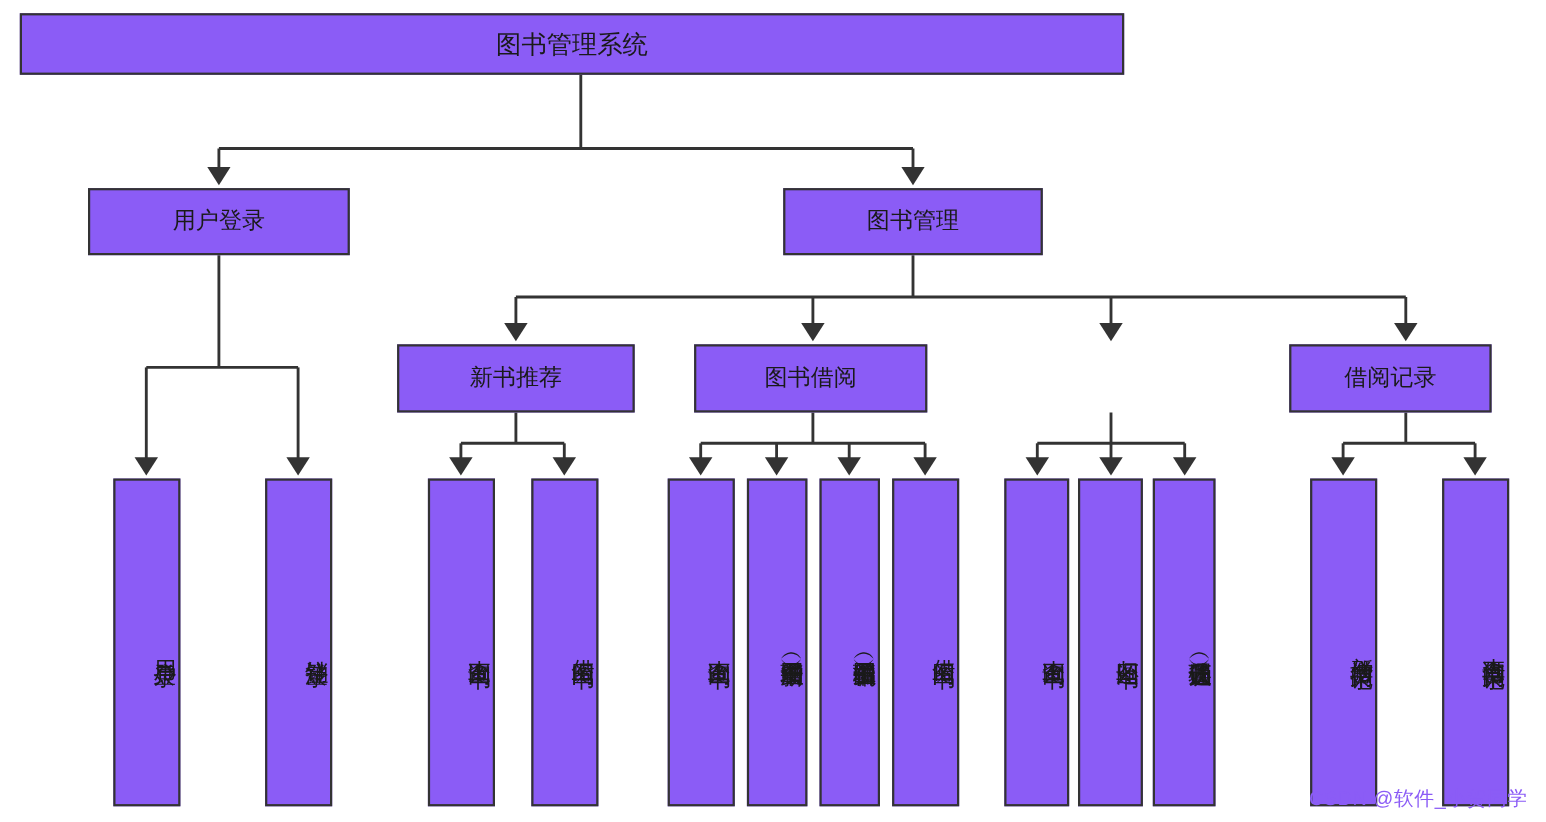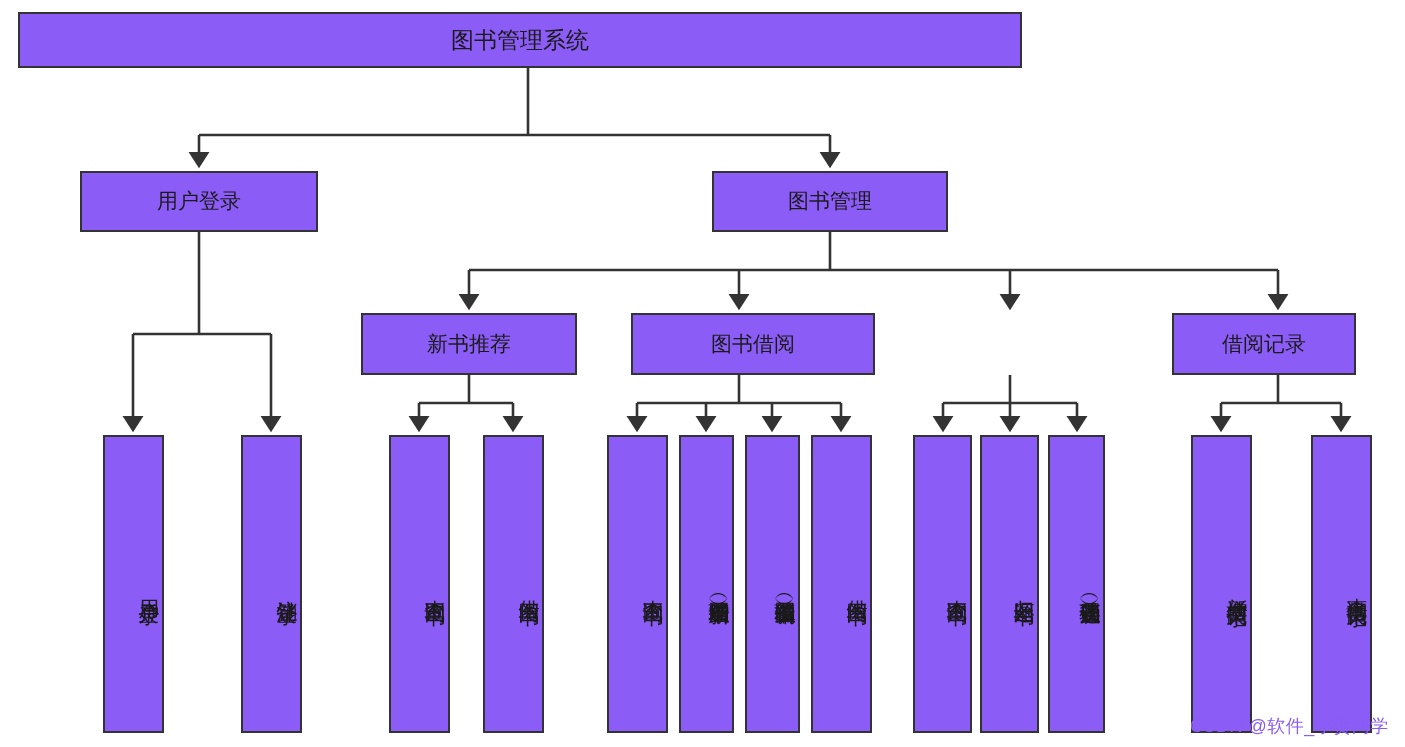--- a/index.html
+++ b/index.html
@@ -126,21 +126,21 @@
   </svg>
 
   <div class="node root" style="left:18px; top:12px; width:1004px; height:56px;">图书管理系统</div>
 
   <div class="node level1" style="left:80px; top:171px; width:238px; height:61px;">用户登录</div>
 
   <div class="node level1" style="left:712px; top:171px; width:236px; height:61px;">图书管理</div>
 
   <div class="node level2" style="left:361px; top:313px; width:216px; height:62px;">新书推荐</div>
 
-  <div class="node level2" style="left:631px; top:313px; width:244px; height:62px;">图书借阅</div>
+  <div class="node level2" style="left:631px; top:313px; width:212px; height:62px;">图书借阅</div>
 
 
   <div class="node level2" style="left:1172px; top:313px; width:184px; height:62px;">借阅记录</div>
 
   <div class="node leaf" style="left:103px; top:435px; width:61px; height:298px;">用户登录</div>
 
   <div class="node leaf" style="left:241px; top:435px; width:61px; height:298px;">注销登录</div>
 
   <div class="node leaf" style="left:389px; top:435px; width:61px; height:298px;">查询图书</div>
 

